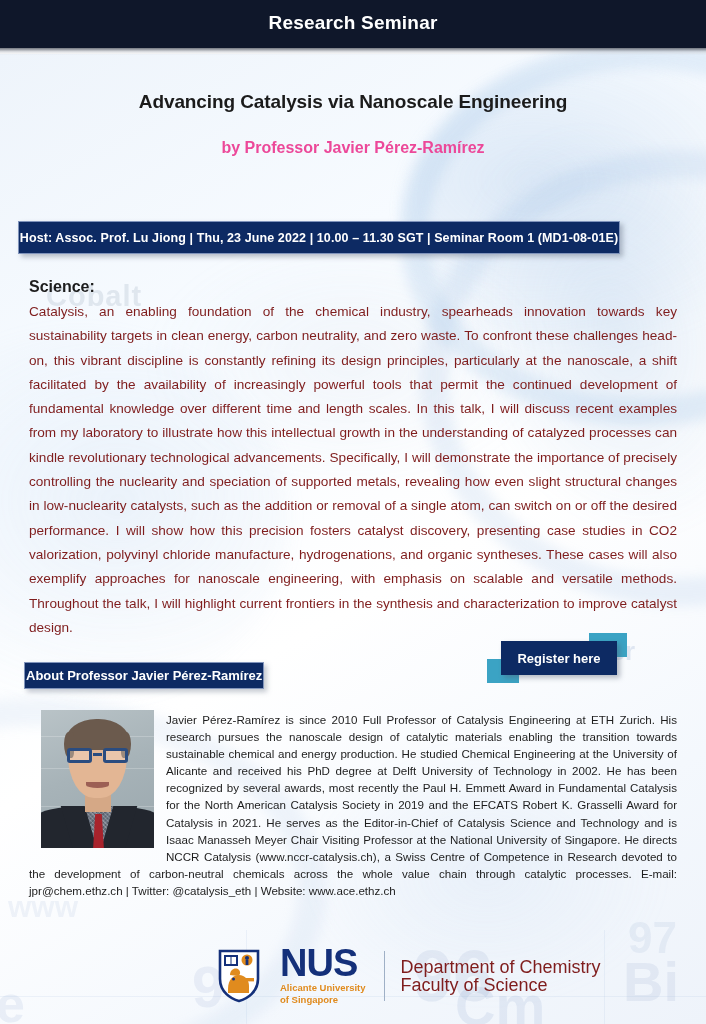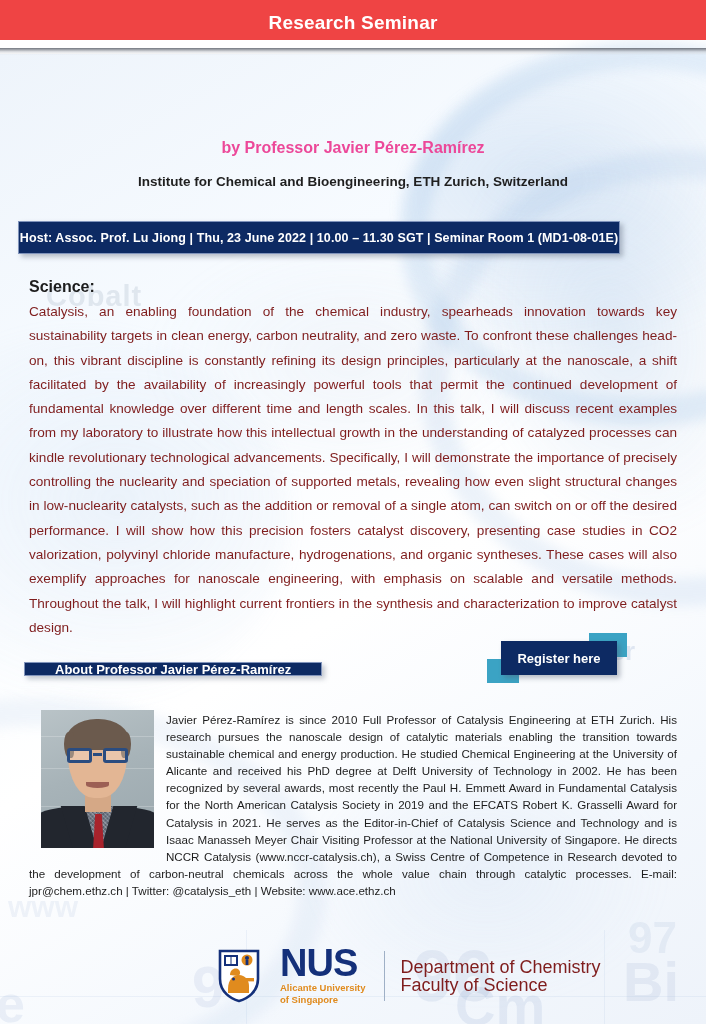--- a/index.html
+++ b/index.html
@@ -95,22 +95,22 @@
   .wm-cope { left: 560px; top: 632px; font-size: 26px; color: rgba(120,150,195,.20); }
   .wm-line {
     position: absolute;
     background: rgba(150,180,215,.13);
   }
 
   
   .header {
     position: absolute;
     left: 0; top: 0;
-    width: 706px; height: 40px;
-    background: #ef4444;
+    width: 706px; height: 48px;
+    background: #0f172a;
     z-index: 5;
   }
   .header-title {
     position: absolute;
     left: 0; right: 0; top: 12px;
     text-align: center;
     color: #ffffff;
     font-size: 19px;
     font-weight: 700;
     letter-spacing: .2px;
@@ -220,22 +220,22 @@
     box-shadow: 3px 3px 5px rgba(80,90,110,.40);
     cursor: pointer;
     border: none;
     font-family: "Liberation Sans", sans-serif;
   }
 
   
   .about-chip {
     position: absolute;
     left: 24px; top: 662px;
-    height: 14px;
-    padding: 0 30px;
+    height: 27px;
+    padding: 0 1px;
     background: #0d2a63;
     border: 1px solid #8194bb;
     box-sizing: border-box;
     display: flex;
     align-items: center;
     box-shadow: 3px 3px 5px rgba(90,100,120,.35);
     z-index: 4;
   }
   .about-chip span {
     color: #ffffff;
@@ -457,22 +457,22 @@
   <div class="wm wm-www">www</div>
   <div class="wm-line" style="left:246px;top:930px;width:1px;height:94px;"></div>
   <div class="wm-line" style="left:604px;top:930px;width:1px;height:94px;"></div>
   <div class="wm-line" style="left:0;top:996px;width:706px;height:1px;"></div>
 
   <div class="header">
     <div class="header-title">Research Seminar</div>
   </div>
   <div class="header-shadow"></div>
 
+  <div class="talk-title">Advancing Catalysis via Nanoscale Engineering</div>
   <div class="speaker">by Professor Javier Pérez-Ramírez</div>
-  <div class="affiliation">Institute for Chemical and Bioengineering, ETH Zurich, Switzerland</div>
 
   <div class="host-bar">
     <div class="host-text">Host: Assoc. Prof. Lu Jiong  |  Thu, 23 June 2022  |  10.00 – 11.30 SGT  |  Seminar Room 1 (MD1-08-01E)</div>
   </div>
 
   <div class="abstract-label">Science:</div>
   <div class="abstract-body">Catalysis, an enabling foundation of the chemical industry, spearheads innovation towards key sustainability targets in clean energy, carbon neutrality, and zero waste. To confront these challenges head-on, this vibrant discipline is constantly refining its design principles, particularly at the nanoscale, a shift facilitated by the availability of increasingly powerful tools that permit the continued development of fundamental knowledge over different time and length scales. In this talk, I will discuss recent examples from my laboratory to illustrate how this intellectual growth in the understanding of catalyzed processes can kindle revolutionary technological advancements. Specifically, I will demonstrate the importance of precisely controlling the nuclearity and speciation of supported metals, revealing how even slight structural changes in low-nuclearity catalysts, such as the addition or removal of a single atom, can switch on or off the desired performance. I will show how this precision fosters catalyst discovery, presenting case studies in CO2 valorization, polyvinyl chloride manufacture, hydrogenations, and organic syntheses. These cases will also exemplify approaches for nanoscale engineering, with emphasis on scalable and versatile methods. Throughout the talk, I will highlight current frontiers in the synthesis and characterization to improve catalyst design.</div>
 
   <div class="register-wrap">
     <div class="reg-sq reg-sq-tr"></div>

